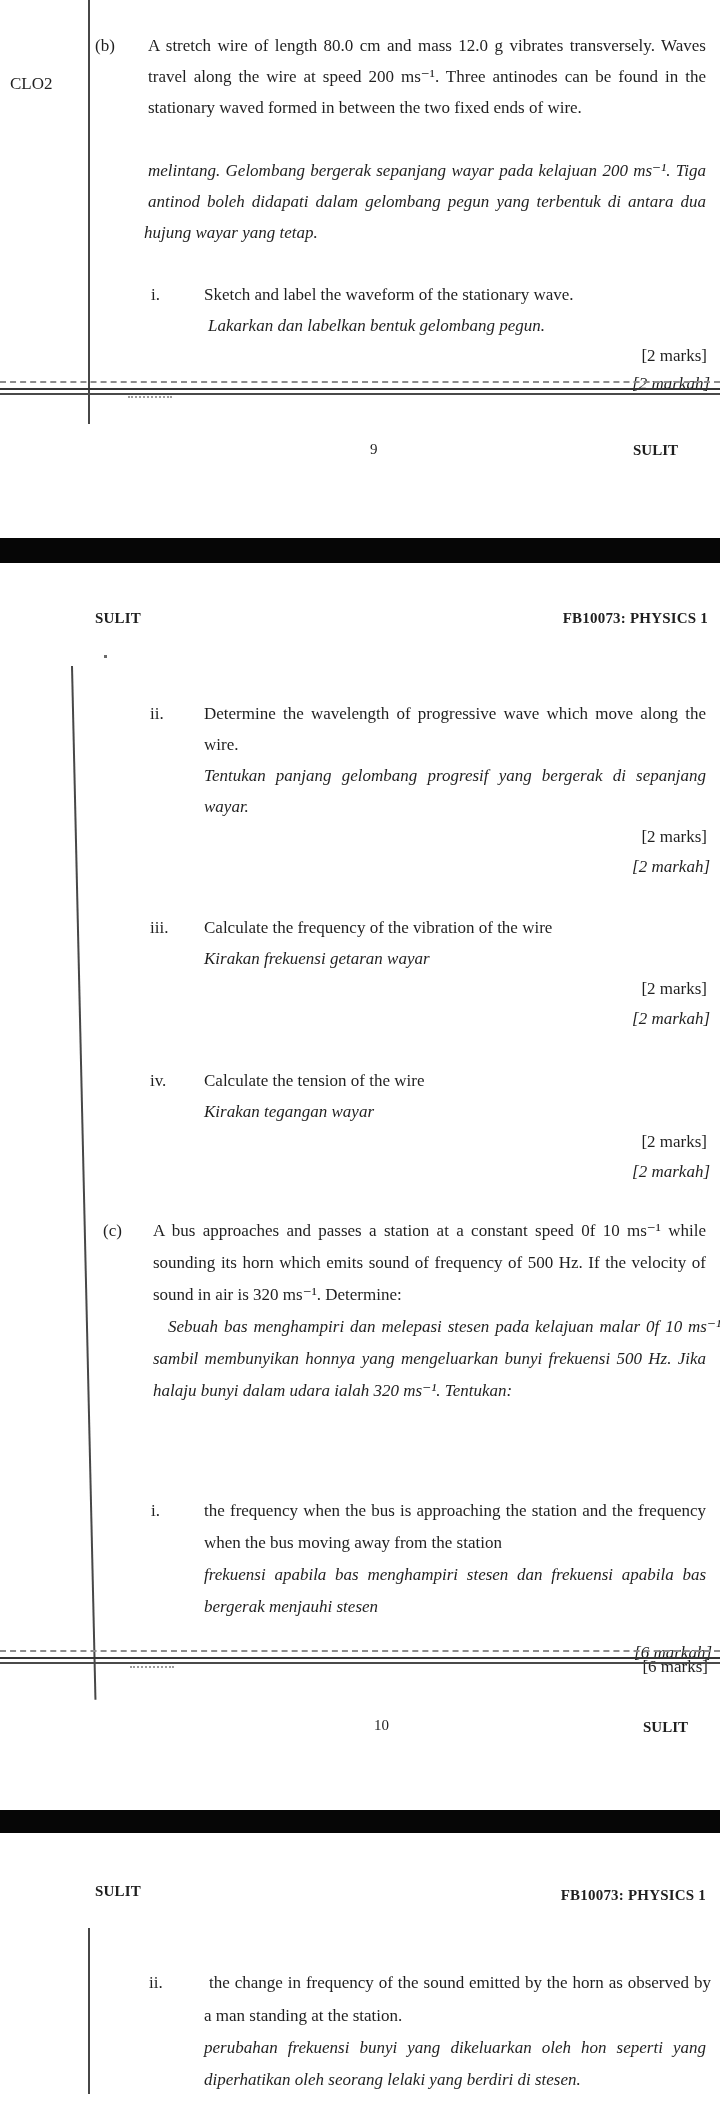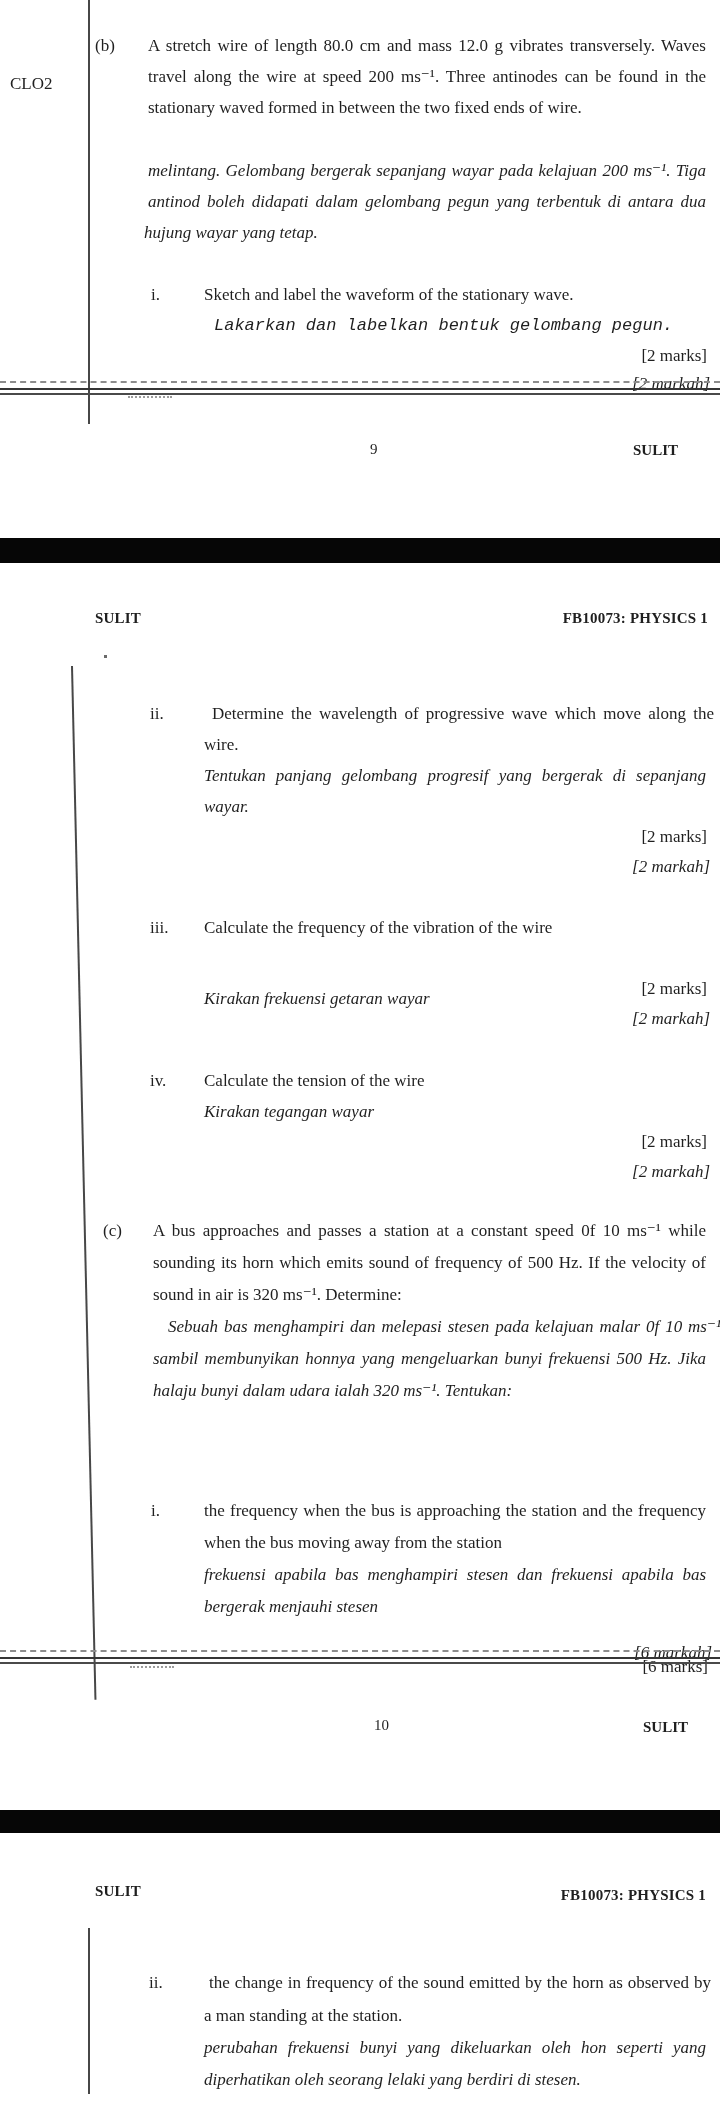--- a/index.html
+++ b/index.html
@@ -37,51 +37,51 @@
   <div class="ln" style="left: 148px; top: 35px; width: 558px; word-spacing: 2.17188px;">A stretch wire of length 80.0 cm and mass 12.0 g vibrates transversely. Waves</div>
   <div class="ln" style="left: 148px; top: 66px; width: 558px; word-spacing: 2.76004px;">travel along the wire at speed 200 ms⁻¹. Three antinodes can be found in the</div>
   <div class="ln" style="left:148px; top:97px;">stationary waved formed in between the two fixed ends of wire.</div>
 
   <div class="ln it" style="left: 148px; top: 160px; width: 558px; word-spacing: 1.0625px;">melintang. Gelombang bergerak sepanjang wayar pada kelajuan 200 ms⁻¹. Tiga</div>
   <div class="ln it" style="left: 148px; top: 191px; width: 558px; word-spacing: 2.82187px;">antinod boleh didapati dalam gelombang pegun yang terbentuk di antara dua</div>
   <div class="ln it" style="left:144px; top:222px;">hujung wayar yang tetap.</div>
 
   <div class="ln" style="left:151px; top:284px;">i.</div>
   <div class="ln" style="left:204px; top:284px;">Sketch and label the waveform of the stationary wave.</div>
-  <div class="ln it" style="left:214px; top:315px;font-family:Liberation Mono, monospace;">Lakarkan dan labelkan bentuk gelombang pegun.</div>
+  <div class="ln it" style="left:208px; top:315px;">Lakarkan dan labelkan bentuk gelombang pegun.</div>
 
   <div class="marks" style="right:13px; top:346px;">[2 marks]</div>
 
   <div class="marks it markah-strike" style="right:10px; top:374px;">[2 markah]</div>
   <div class="rule-dashed" style="top:381px;"></div>
   <div class="rule-double" style="top:388px;"></div>
   <div class="dotrow" style="left:128px; top:396px;"></div>
 
   <div class="ftr" style="left:370px; top:441px;">9</div>
   <div class="ftr ftr-b" style="left:633px; top:442px;">SULIT</div>
 
   <div class="bar" style="top:538px; height:25px;"></div>
 
   <div class="hdr" style="left:95px; top:610px;">SULIT</div>
   <div class="hdr" style="right:12px; top:610px;">FB10073: PHYSICS 1</div>
   <div class="speck" style="left:104px; top:655px; width:3px; height:3px;"></div>
 
   <div class="vline" style="left:71px; top:666px; height:1034px; transform:rotate(-1.3deg); transform-origin:top left;"></div>
 
   <div class="ln" style="left:150px; top:703px;">ii.</div>
-  <div class="ln" style="left: 212px; top: 703px; width: 502px; word-spacing: 2.95833px;">Determine the wavelength of progressive wave which move along the</div>
+  <div class="ln" style="left: 204px; top: 703px; width: 502px; word-spacing: 2.95833px;">Determine the wavelength of progressive wave which move along the</div>
   <div class="ln" style="left:204px; top:734px;">wire.</div>
   <div class="ln it" style="left: 204px; top: 765px; width: 502px; word-spacing: 5.89955px;">Tentukan panjang gelombang progresif yang bergerak di sepanjang</div>
   <div class="ln it" style="left:204px; top:796px;">wayar.</div>
   <div class="marks" style="right:13px; top:827px;">[2 marks]</div>
   <div class="marks it" style="right:10px; top:857px;">[2 markah]</div>
 
   <div class="ln" style="left:150px; top:917px;">iii.</div>
   <div class="ln" style="left:204px; top:917px;">Calculate the frequency of the vibration of the wire</div>
-  <div class="ln it" style="left:204px; top:948px;margin-top:40px;">Kirakan frekuensi getaran wayar</div>
+  <div class="ln it" style="left:204px; top:948px;">Kirakan frekuensi getaran wayar</div>
   <div class="marks" style="right:13px; top:979px;">[2 marks]</div>
   <div class="marks it" style="right:10px; top:1009px;">[2 markah]</div>
 
   <div class="ln" style="left:150px; top:1070px;">iv.</div>
   <div class="ln" style="left:204px; top:1070px;">Calculate the tension of the wire</div>
   <div class="ln it" style="left:204px; top:1101px;">Kirakan tegangan wayar</div>
   <div class="marks" style="right:13px; top:1132px;">[2 marks]</div>
   <div class="marks it" style="right:10px; top:1162px;">[2 markah]</div>
 
   <div class="ln" style="left:103px; top:1220px;">(c)</div>

